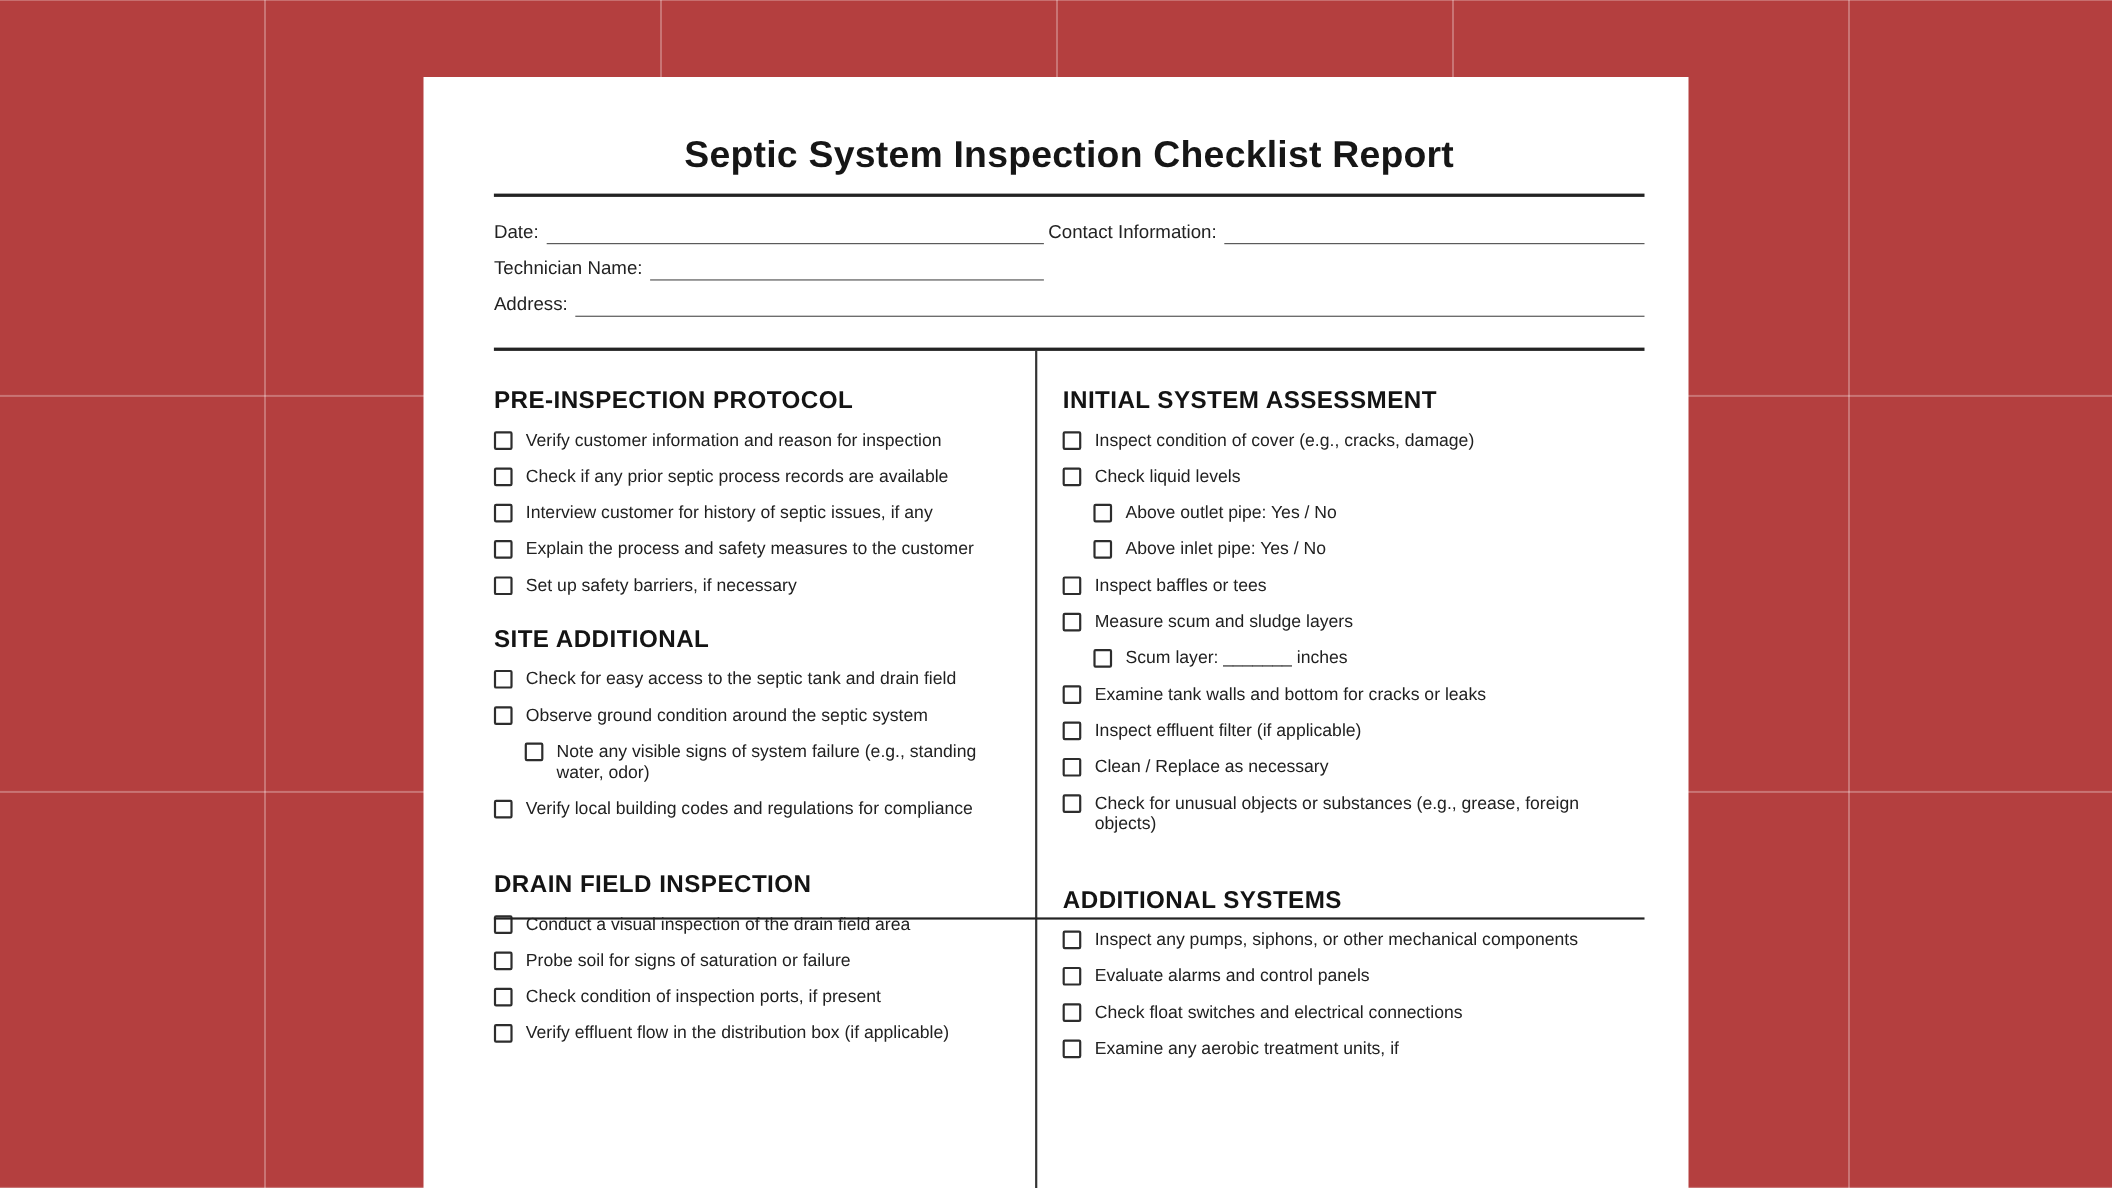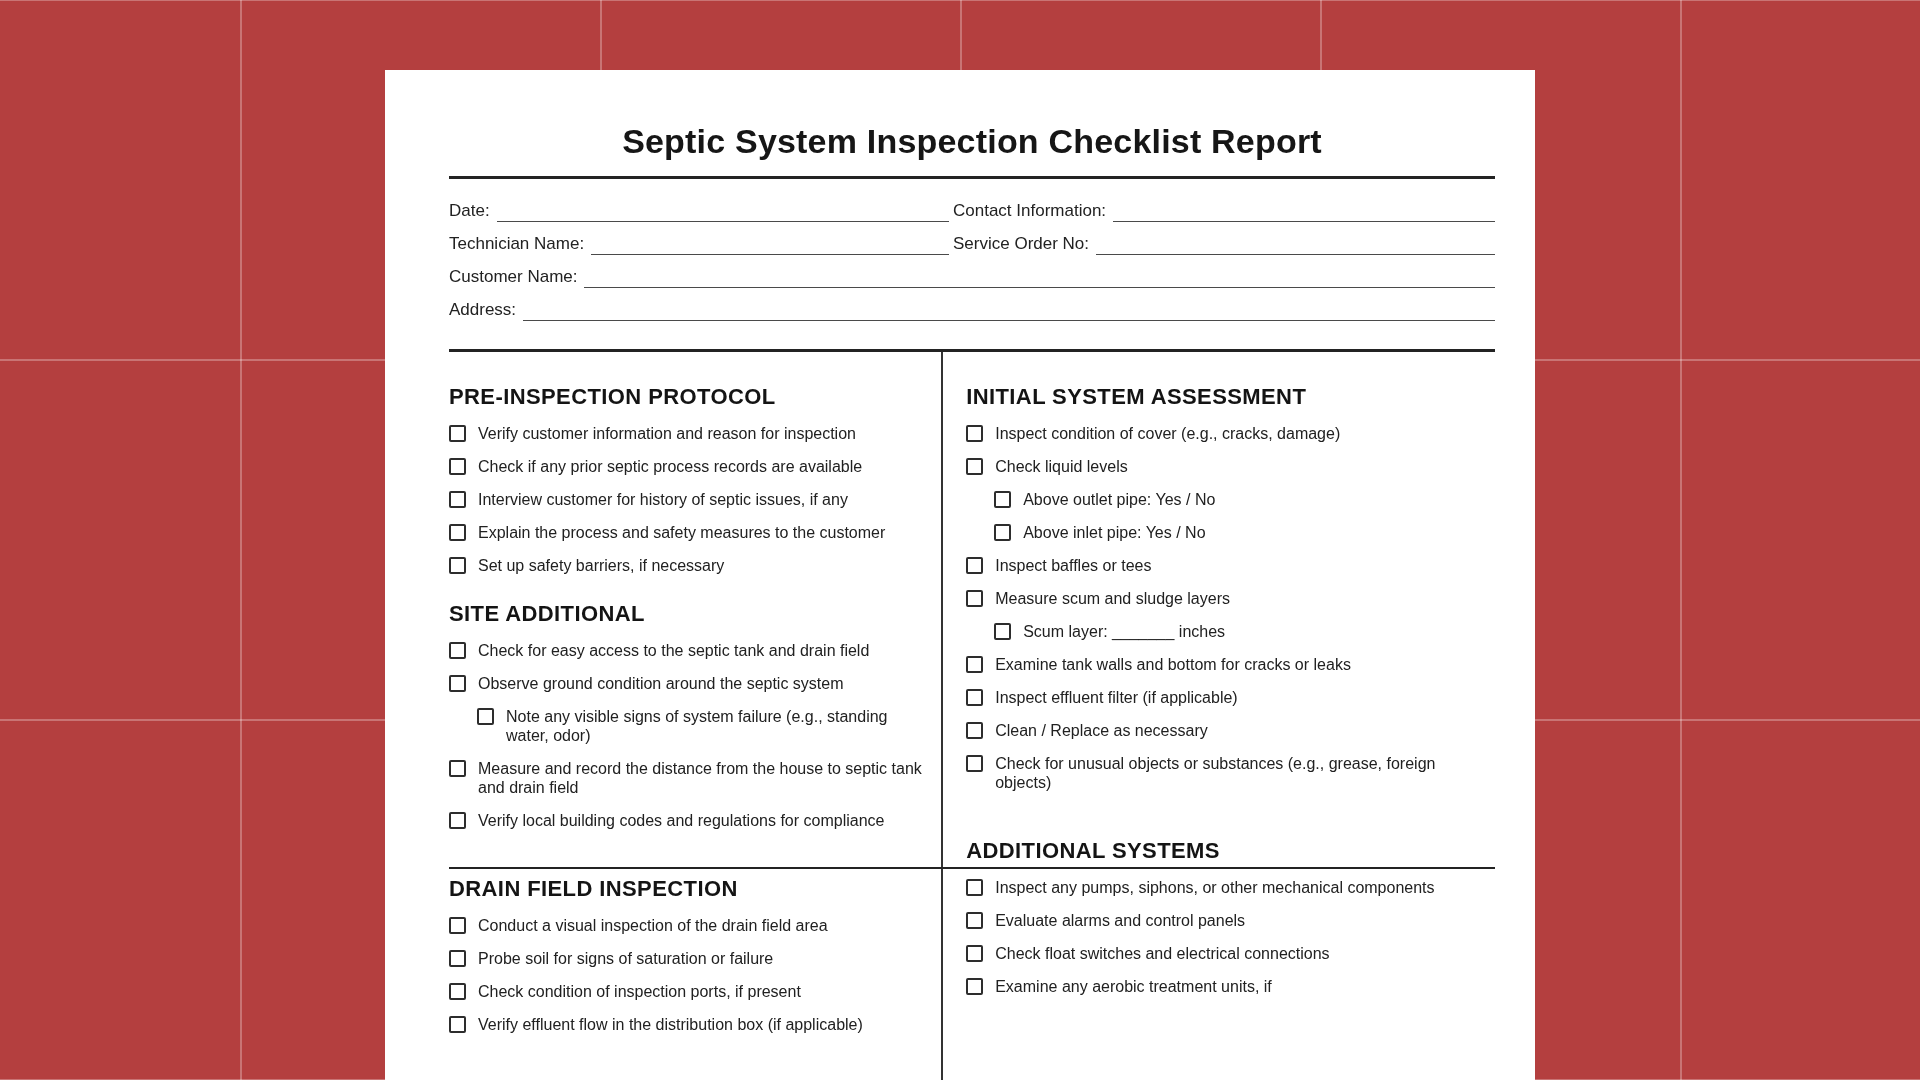--- a/index.html
+++ b/index.html
@@ -108,30 +108,20 @@
       <div class="field">
         <span class="field-label">Contact Information:</span>
         <span class="fill-line"></span>
       </div>
     </div>
     <div class="form-row">
       <div class="field half-left">
         <span class="field-label">Technician Name:</span>
         <span class="fill-line"></span>
       </div>
-      <div class="field">
-        <span class="field-label">Service Order No:</span>
-        <span class="fill-line"></span>
-      </div>
-    </div>
-    <div class="form-row">
-      <div class="field">
-        <span class="field-label">Customer Name:</span>
-        <span class="fill-line"></span>
-      </div>
     </div>
     <div class="form-row">
       <div class="field">
         <span class="field-label">Address:</span>
         <span class="fill-line"></span>
       </div>
     </div>
   </div>
 
   <hr class="thick-rule">
@@ -175,24 +165,20 @@
         <div class="item">
           <span class="checkbox"></span>
           <span class="item-label">Observe ground condition around the septic system</span>
         </div>
         <div class="item sub">
           <span class="checkbox"></span>
           <span class="item-label">Note any visible signs of system failure (e.g., standing water, odor)</span>
         </div>
         <div class="item">
           <span class="checkbox"></span>
-          <span class="item-label">Measure and record the distance from the house to septic tank and drain field</span>
-        </div>
-        <div class="item">
-          <span class="checkbox"></span>
           <span class="item-label">Verify local building codes and regulations for compliance</span>
         </div>
       </div>
 
       <div class="section below-rule">
         <h2 class="section-title">DRAIN FIELD INSPECTION</h2>
         <div class="item">
           <span class="checkbox"></span>
           <span class="item-label">Conduct a visual inspection of the drain field area</span>
         </div>

